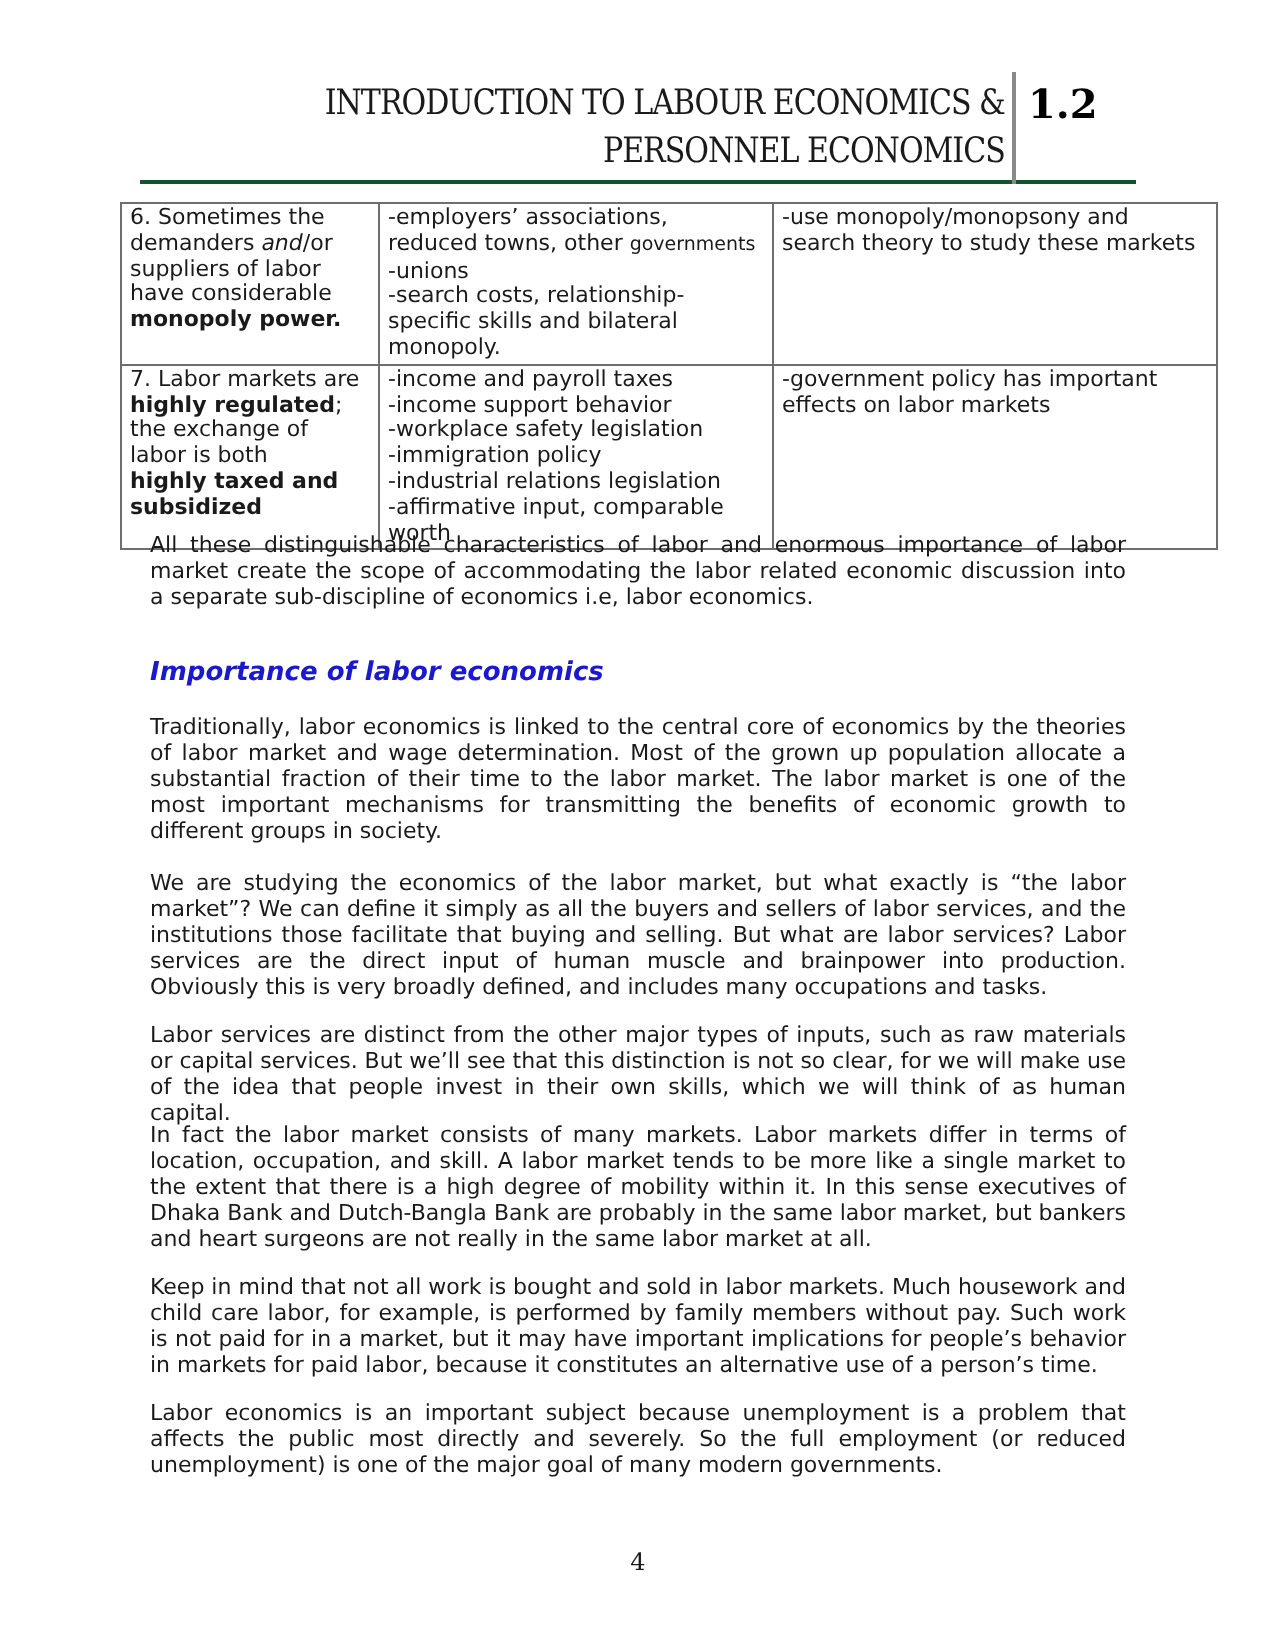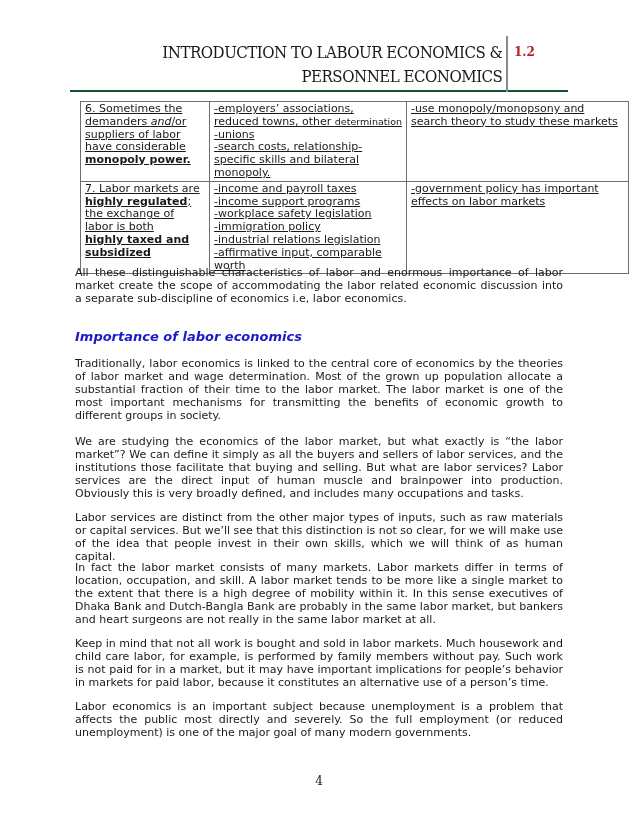--- a/index.html
+++ b/index.html
@@ -1,22 +1,22 @@
 <!DOCTYPE html>
 <html><head>
 <meta charset="utf-8">
 <style>
   html, body { margin: 0; padding: 0; background: #ffffff; }
   body { width: 638px; height: 826px; position: relative; overflow: hidden; color: #1a1a1a; }
   .header { position: absolute; left: 70px; top: 36px; width: 498px; height: 54px; border-bottom: 2px solid #14532d; }
   .header-title { position: absolute; right: 66px; top: 4px; text-align: right; font-family: "DejaVu Serif", "Liberation Serif", serif; font-size: 17.5px; line-height: 24px; letter-spacing: -0.6px; color: #1a1a1a; transform: scaleX(0.86); transform-origin: right top; white-space: nowrap; }
   .header-divider { position: absolute; left: 436px; top: 0px; width: 2px; height: 56px; background: #8a8a8a; }
-  .header-number { position: absolute; left: 444px; top: 4px; font-family: "DejaVu Serif", "Liberation Serif", serif; font-weight: bold; font-size: 12px; line-height: 24px; color: #b91c1c; text-align: right; }
+  .header-number { position: absolute; left: 444px; top: 4px; font-family: "DejaVu Serif", "Liberation Serif", serif; font-weight: bold; font-size: 20px; line-height: 24px; color: #000000; text-align: right; }
 
-  table.chars { position: absolute; left: 80px; top: 101px; width: 549px; border-collapse: collapse; font-family: "DejaVu Sans", "Liberation Sans", sans-serif; font-size: 11px; line-height: 12.8px; text-decoration: underline; }
+  table.chars { position: absolute; left: 60px; top: 101px; width: 549px; border-collapse: collapse; font-family: "DejaVu Sans", "Liberation Sans", sans-serif; font-size: 11px; line-height: 12.8px; }
   table.chars td { border: 1.5px solid #6e6e6e; vertical-align: top; padding: 1px 4px 1px 4px; }
   td.c1 { width: 120px; }
   td.c2 { width: 188px; margin-top: 32px; }
   .small { font-size: 9.5px; }
 
   .para { position: absolute; left: 75px; width: 488px; font-family: "DejaVu Sans", "Liberation Sans", sans-serif; font-size: 11px; line-height: 13px; text-align: justify; color: #1a1a1a; margin: 0; }
   .heading { position: absolute; left: 75px; top: 329px; font-family: "DejaVu Sans", "Liberation Sans", sans-serif; font-weight: bold; font-size: 13px; color: #1a1acc; margin: 0; font-style: italic; }
   .page-number { position: absolute; left: 0; width: 638px; top: 774px; text-align: center; font-family: "DejaVu Serif", "Liberation Serif", serif; font-size: 12px; color: #1a1a1a; }
 </style>
 </head>
@@ -30,36 +30,36 @@
   <div class="header-divider"></div>
   <div class="header-number">1.2</div>
 </div>
 
 <table class="chars">
   <tbody>
       <tr>
     <td class="c1"><span>6. Sometimes the demanders </span><i>and</i><span>/or suppliers of labor have considerable </span><b>monopoly power.</b></td>
     <td class="c2">
       <div>-employers’ associations,</div>
-      <div><span>reduced towns, other </span><span class="small">determination</span></div>
+      <div><span>reduced towns, other </span><span class="small">governments</span></div>
       <div>-unions</div>
       <div>-search costs, relationship-specific skills and bilateral monopoly.</div>
     </td>
     <td class="c3">-use monopoly/monopsony and search theory to study these markets</td>
   </tr>
   <tr>
     <td class="c1">
       <div>7. Labor markets are</div>
       <div><b>highly regulated</b><span>;</span></div>
       <div>the exchange of labor is both</div>
       <div><b>highly taxed and subsidized</b></div>
     </td>
     <td class="c2">
       <div>-income and payroll taxes</div>
-      <div>-income support programs</div>
+      <div>-income support behavior</div>
       <div>-workplace safety legislation</div>
       <div>-immigration policy</div>
       <div>-industrial relations legislation</div>
       <div>-affirmative input, comparable worth</div>
     </td>
     <td class="c3">-government policy has important effects on labor markets</td>
   </tr>
 </tbody>
   </table>
 

